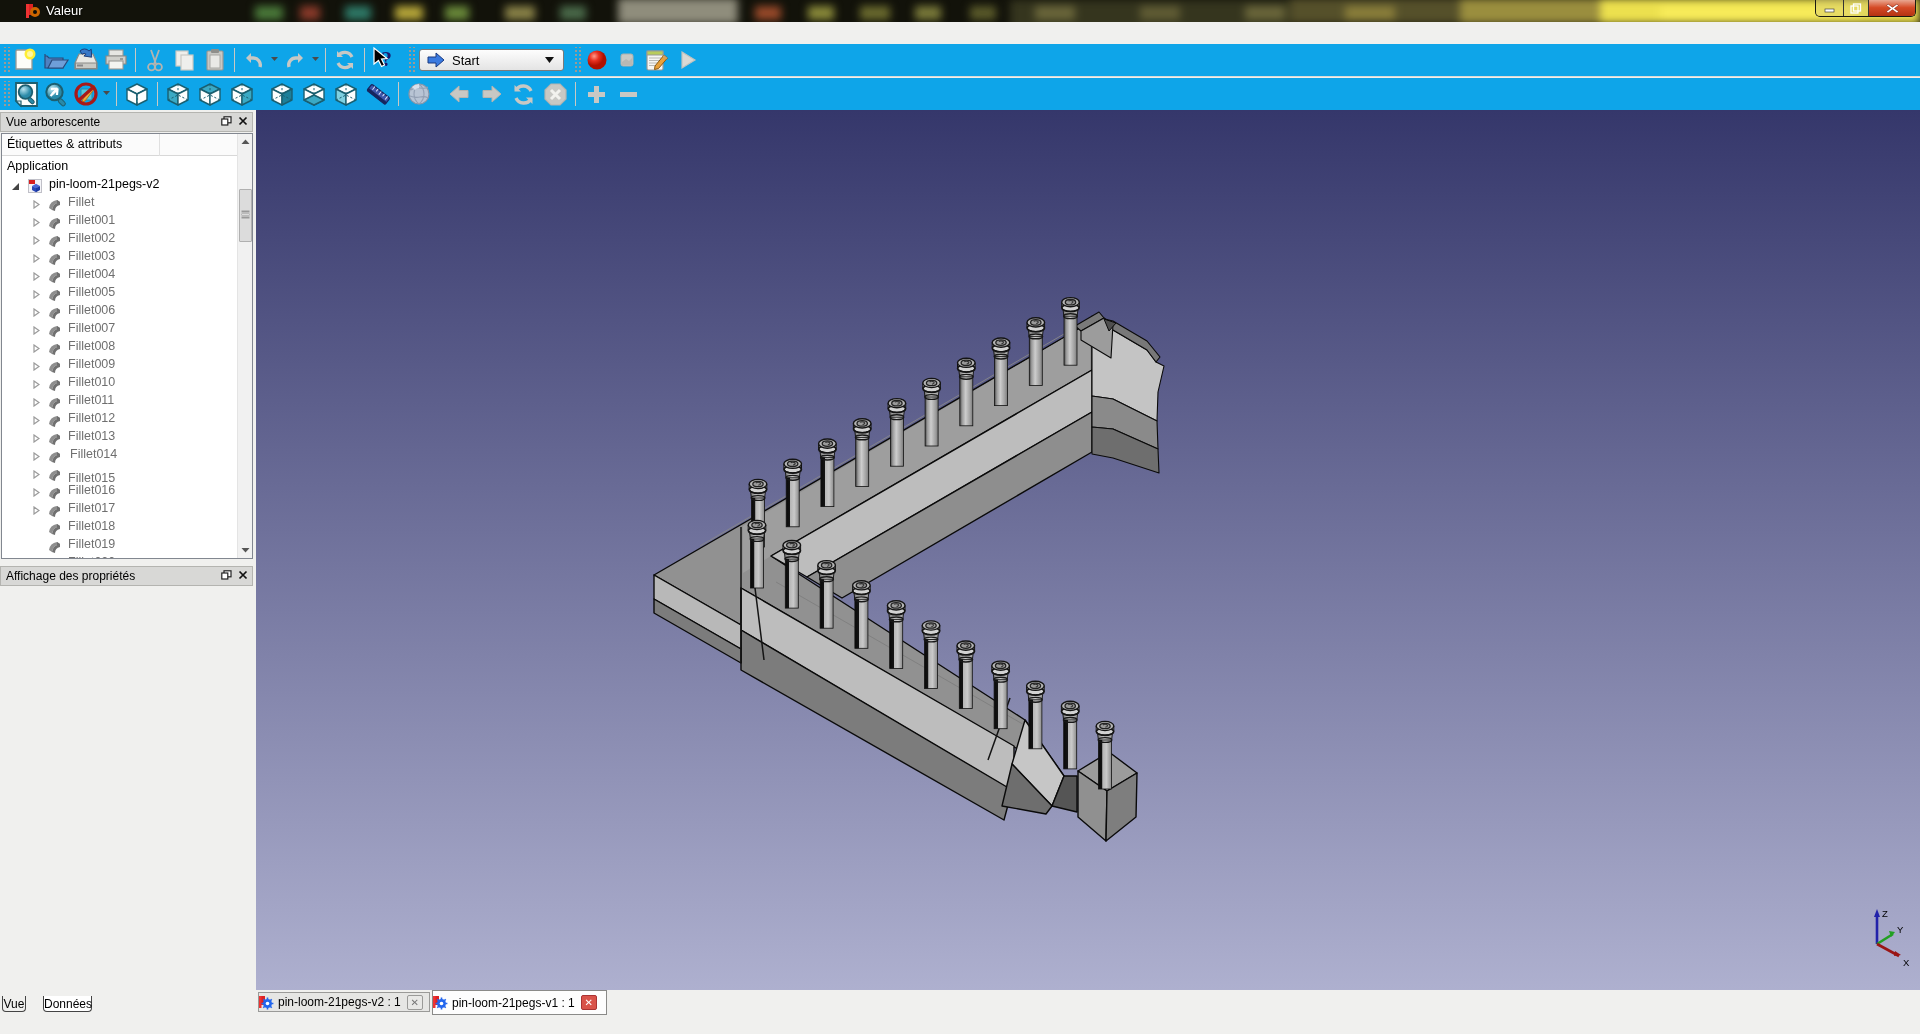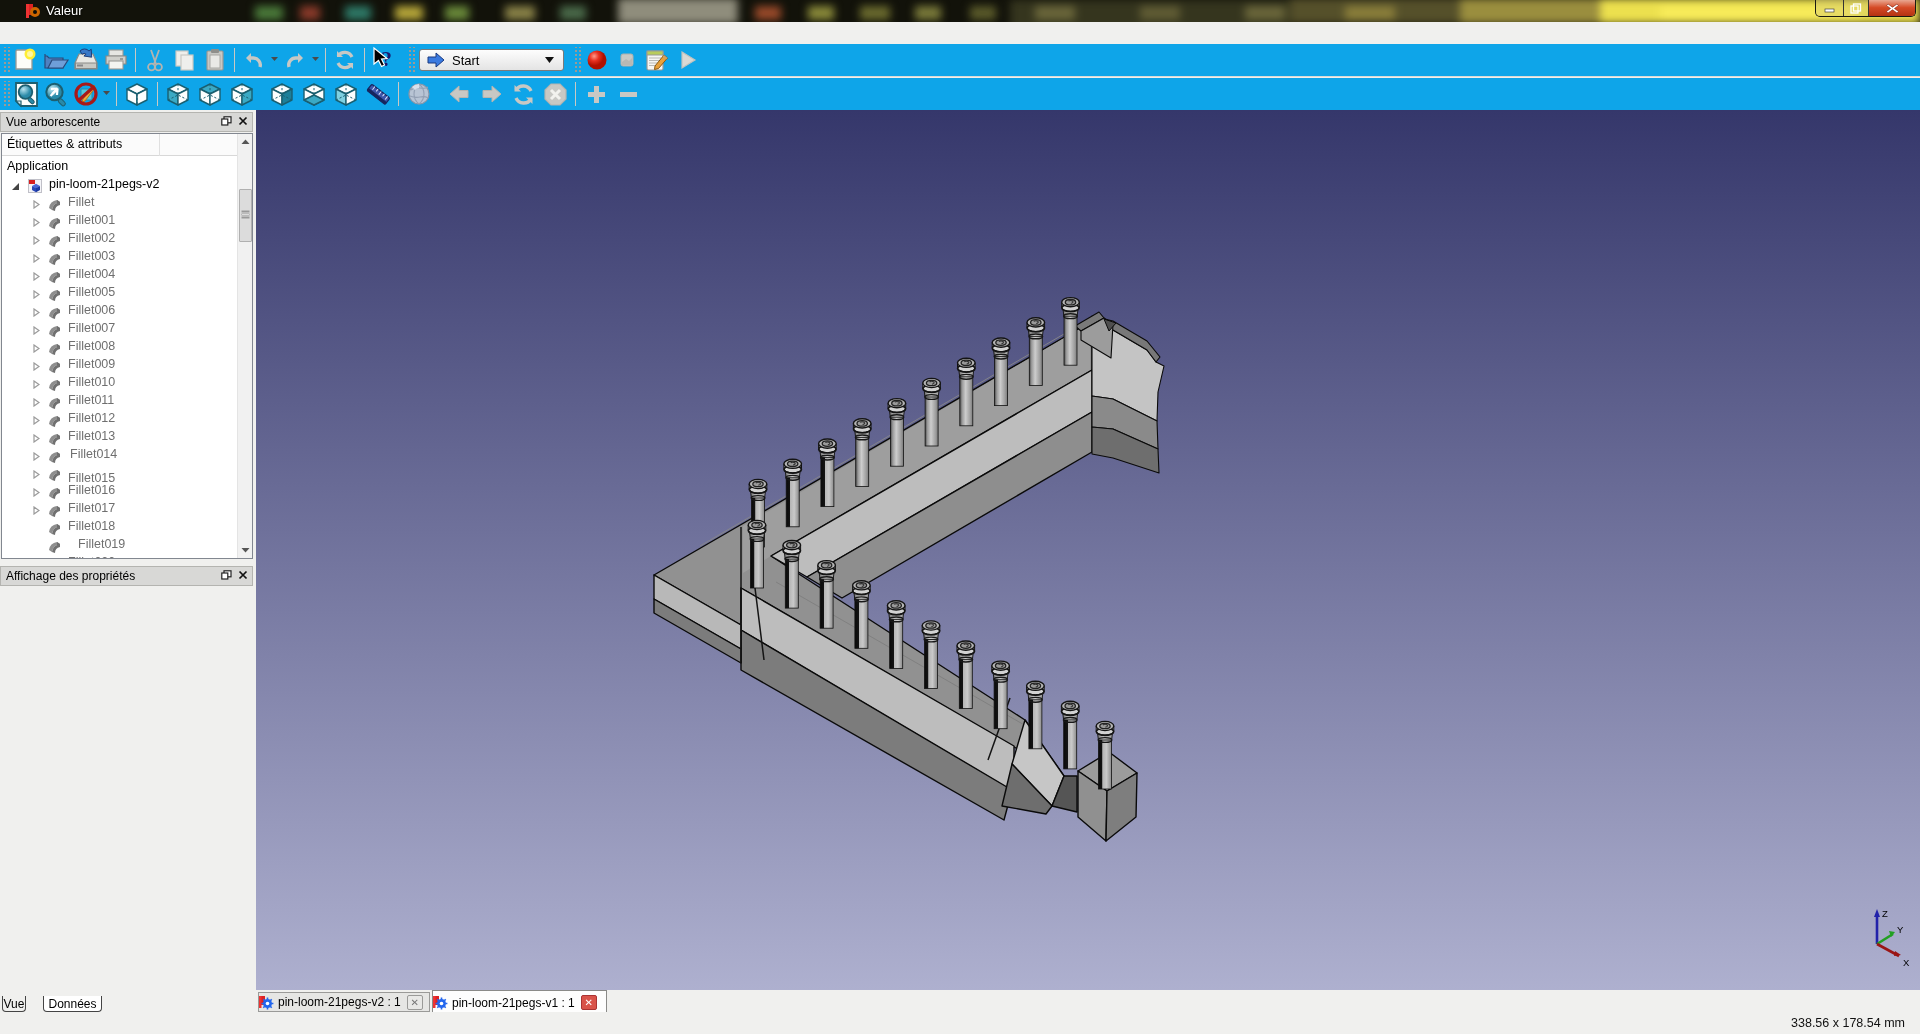--- a/index.html
+++ b/index.html
@@ -720,21 +720,21 @@
         </div>
         <div class="trow" style="left:66px;top:385px">Fillet018</div>
         <div style="position:absolute;left:46px;top:403px">
           <svg width="14" height="13" viewBox="0 0 14 13" style="position:absolute;left:0;top:3px">
             <path d="M1 10 Q2 3 9 2 L12 4 Q5 5 4 12 Z" fill="#8e8e8e"></path>
             <path d="M9 2 L12 4 L12 7 L9 5 Z" fill="#6e6e6e"></path>
             <path d="M1 10 L4 12 L12 7 L12 4 Q5 5 4 12" fill="#aaa" opacity="0"></path>
             <path d="M4 12 Q5 5 12 4 L12 7 Q7 8 7 13 Z" fill="#707070"></path>
           </svg>
         </div>
-        <div class="trow" style="left:76px;top:403px">Fillet019</div>
+        <div class="trow" style="left:66px;top:403px">Fillet019</div>
         <div style="position:absolute;left:46px;top:421px">
           <svg width="14" height="13" viewBox="0 0 14 13" style="position:absolute;left:0;top:3px">
             <path d="M1 10 Q2 3 9 2 L12 4 Q5 5 4 12 Z" fill="#8e8e8e"></path>
             <path d="M9 2 L12 4 L12 7 L9 5 Z" fill="#6e6e6e"></path>
             <path d="M1 10 L4 12 L12 7 L12 4 Q5 5 4 12" fill="#aaa" opacity="0"></path>
             <path d="M4 12 Q5 5 12 4 L12 7 Q7 8 7 13 Z" fill="#707070"></path>
           </svg>
         </div>
         <div class="trow" style="left:66px;top:421px">Fillet020</div>
   <div id="vscroll">
@@ -755,21 +755,21 @@
    <span class="ptbtns">
           <svg width="11" height="10" viewBox="0 0 11 10">
             <rect x="3" y="0.8" width="7" height="6" fill="#fff" stroke="#222" stroke-width="1.2"></rect>
             <rect x="0.8" y="3" width="6" height="6" fill="#fff" stroke="#222" stroke-width="1.2"></rect>
           </svg>
           <svg width="10" height="10" viewBox="0 0 10 10">
             <path d="M1.5 1.5 L8.5 8.5 M8.5 1.5 L1.5 8.5" stroke="#111" stroke-width="1.7"></path>
           </svg>
         </span></div>
  <div class="btab" style="left:2px;top:886px;width:24px;height:16px">Vue</div>
- <div class="btab" style="left:43px;top:886px;width:59px;height:16px;background:#fff">Données</div>
+ <div class="btab" style="left:43px;top:886px;width:49px;height:16px;background:#fff">Données</div>
 </div>
 
 <div id="view">
       <svg width="1664" height="880" viewBox="0 0 1664 880" style="display:block">
         <defs>
 <linearGradient id="shaft" x1="0" y1="0" x2="1" y2="0">
  <stop offset="0" stop-color="#4a4a4a"></stop>
             <stop offset="0.18" stop-color="#9a9a9a"></stop>
  <stop offset="0.45" stop-color="#cdcdcd"></stop>
             <stop offset="0.8" stop-color="#9f9f9f"></stop>
@@ -1022,15 +1022,12 @@
           <circle cx="8.5" cy="8.5" r="1.8" fill="#fff"></circle>
           <g stroke="#26e" stroke-width="1.6">
             <path d="M8.5 2.6 v2 M8.5 12.4 v2 M2.6 8.5 h2 M12.4 8.5 h2 M4.3 4.3 l1.4 1.4 M11.3 11.3 l1.4 1.4 M12.7 4.3 l-1.4 1.4 M4.3 12.7 l1.4 -1.4"></path>
           </g>
         </svg>
         <span style="margin-left:4px">pin-loom-21pegs-v1 : 1</span>
         <span class="closebox">✕</span>
       </div>
 </div>
 
-<div id="status">
-      <span id="dims">338.56 x 178.54 mm</span>
-    </div>
 </div>
 </body></html>

